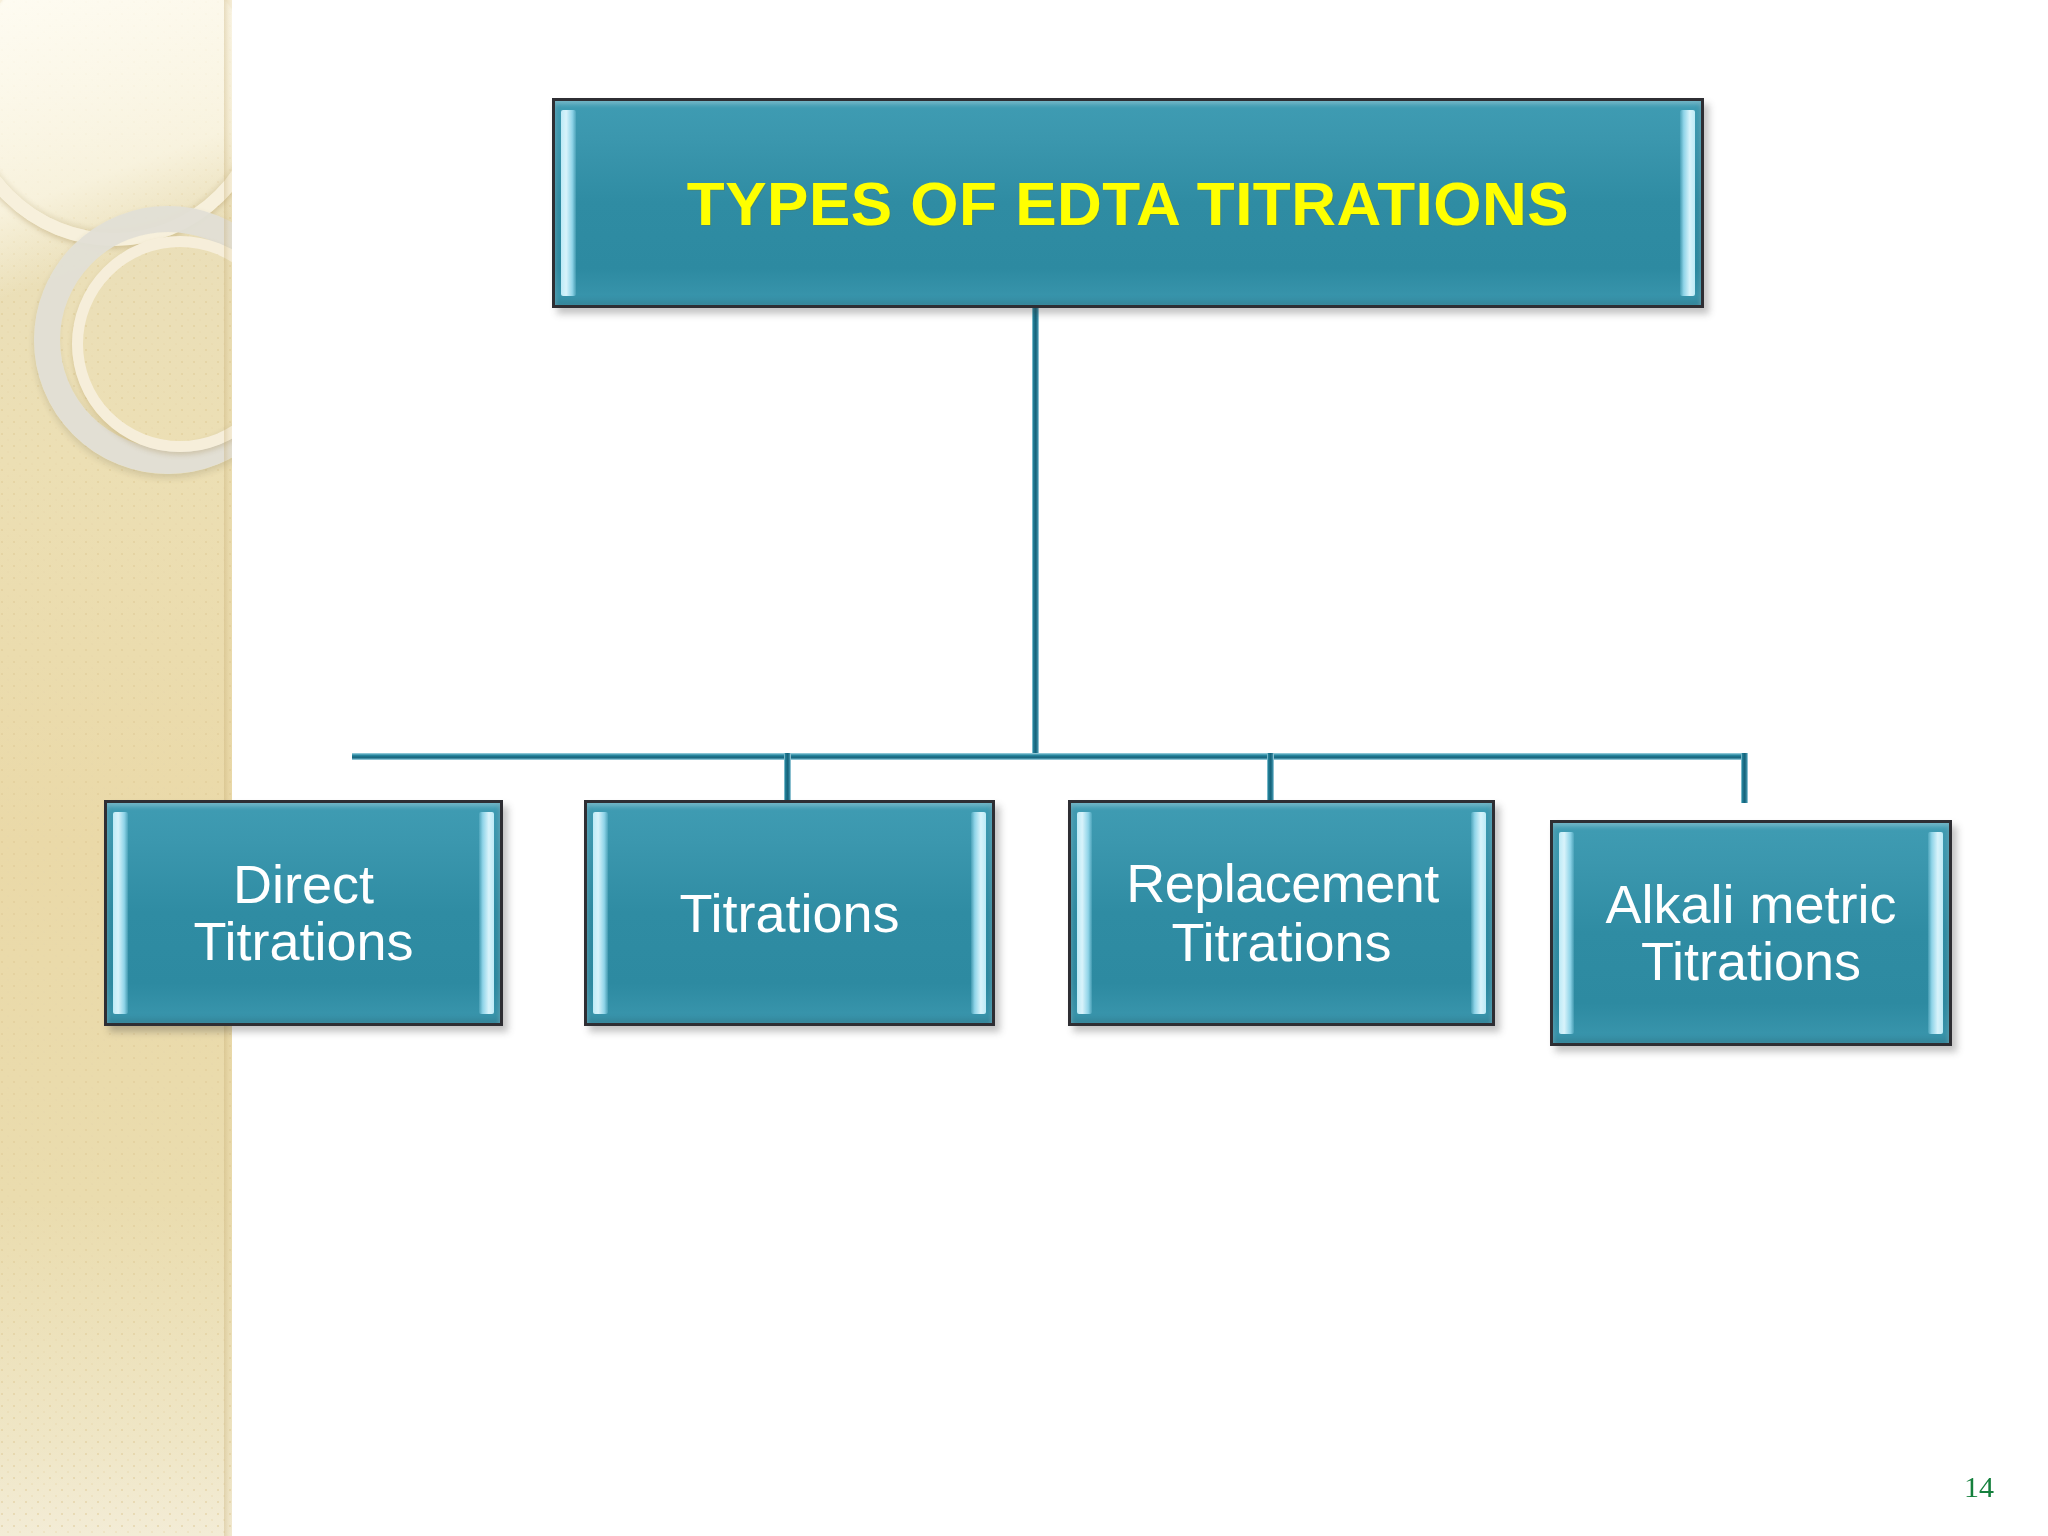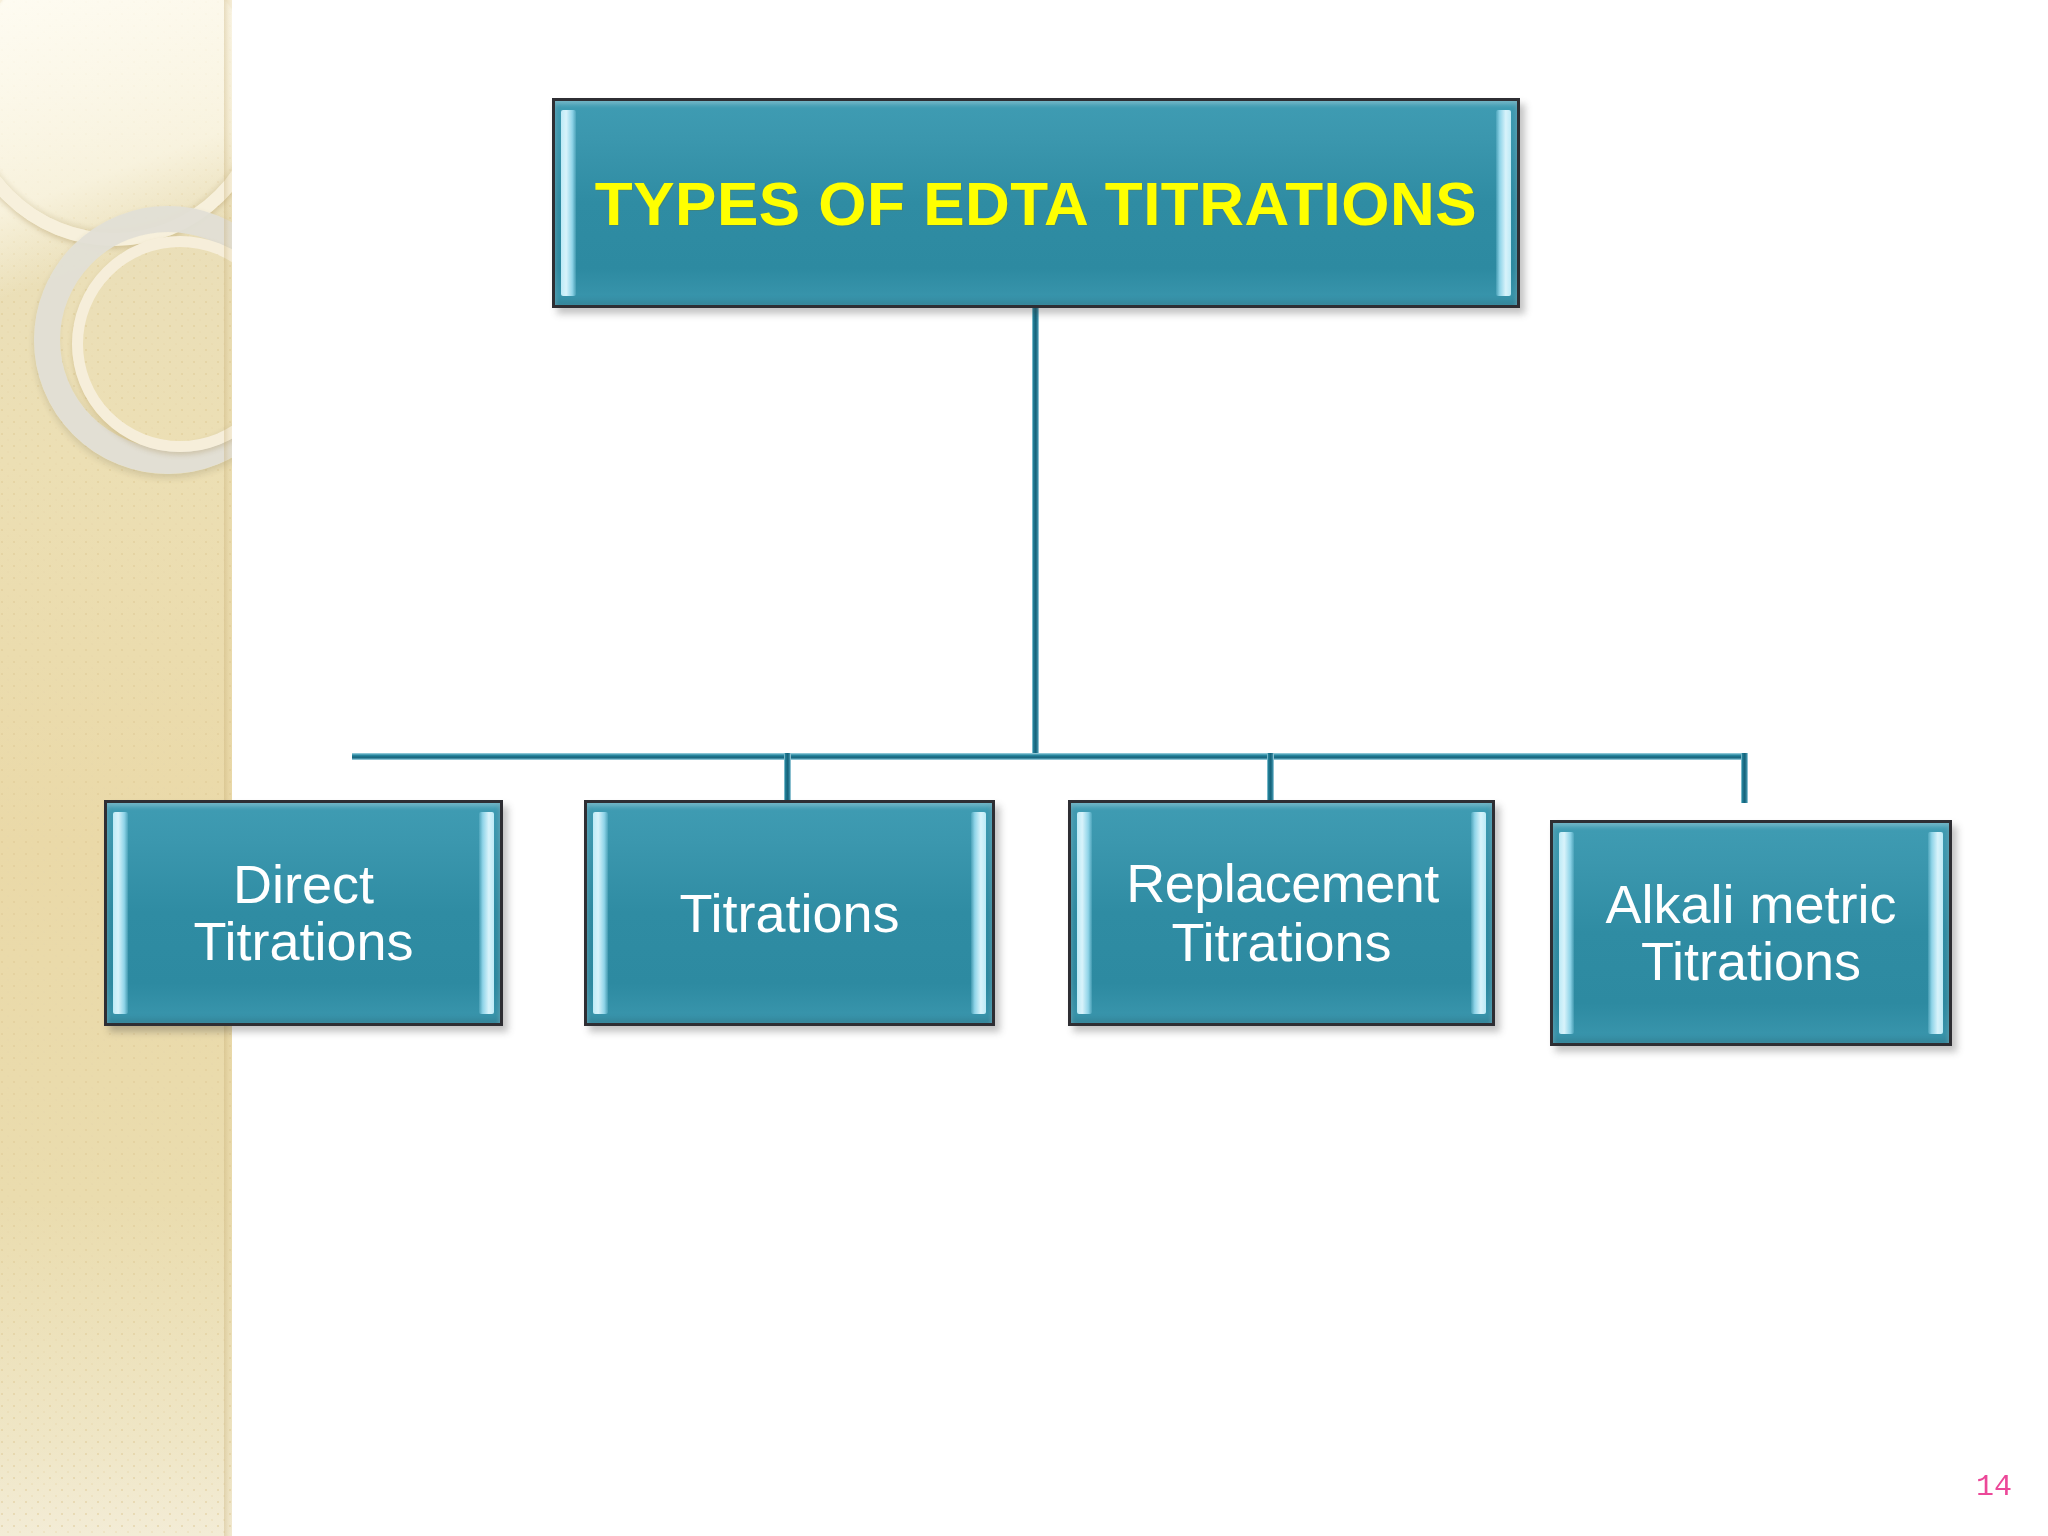--- a/index.html
+++ b/index.html
@@ -158,21 +158,21 @@
     z-index: 2;
     text-align: center;
     white-space: nowrap;
     color: #ffffff;
     font-weight: 400;
   }
 
   
   #title-box {
     left: 552px; top: 98px;
-    width: 968px; height: 210px;
+    width: 1152px; height: 210px;
   }
   #title-box .label {
     color: #ffff00;
     font-weight: bold;
     font-size: 62px;
     letter-spacing: 0.5px;
     text-shadow: 1px 1px 0 rgba(120,110,0,0.22);
   }
 
   
@@ -190,25 +190,25 @@
   
   #leaf-2 .label { line-height: 1.10; }
   #leaf-2 .line-1 { display: block; margin-left: 2px; letter-spacing: -0.5px; }
   #leaf-3 .label { line-height: 1.06; }
 
   .label .line-1, .label .line-2 { display: block; }
 
   
   #page-number {
     position: absolute;
-    right: 36px;
+    right: 54px;
     bottom: 32px;
-    color: #ec4899;
+    color: #15803d;
     font-size: 30px;
-    font-family: Liberation Mono, monospace;
+    font-family: Liberation Serif, serif;
     z-index: 5;
   }
 </style>
 </head>
 <body>
 
 <div id="slide">
 
   <div class="sidebar">
     <div class="sidebar-base"></div>

